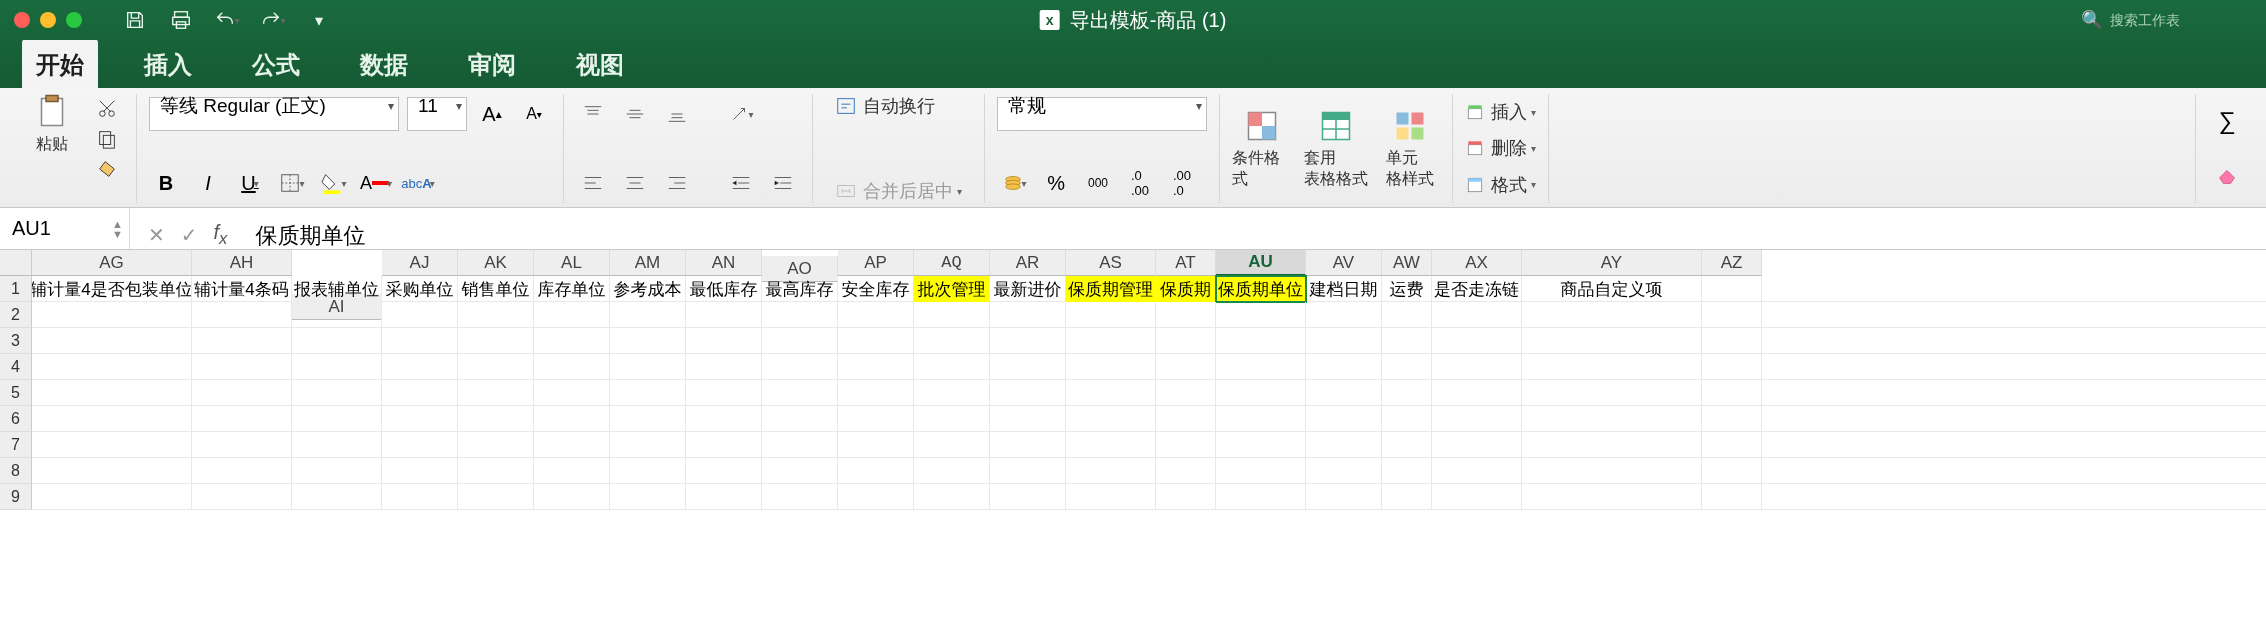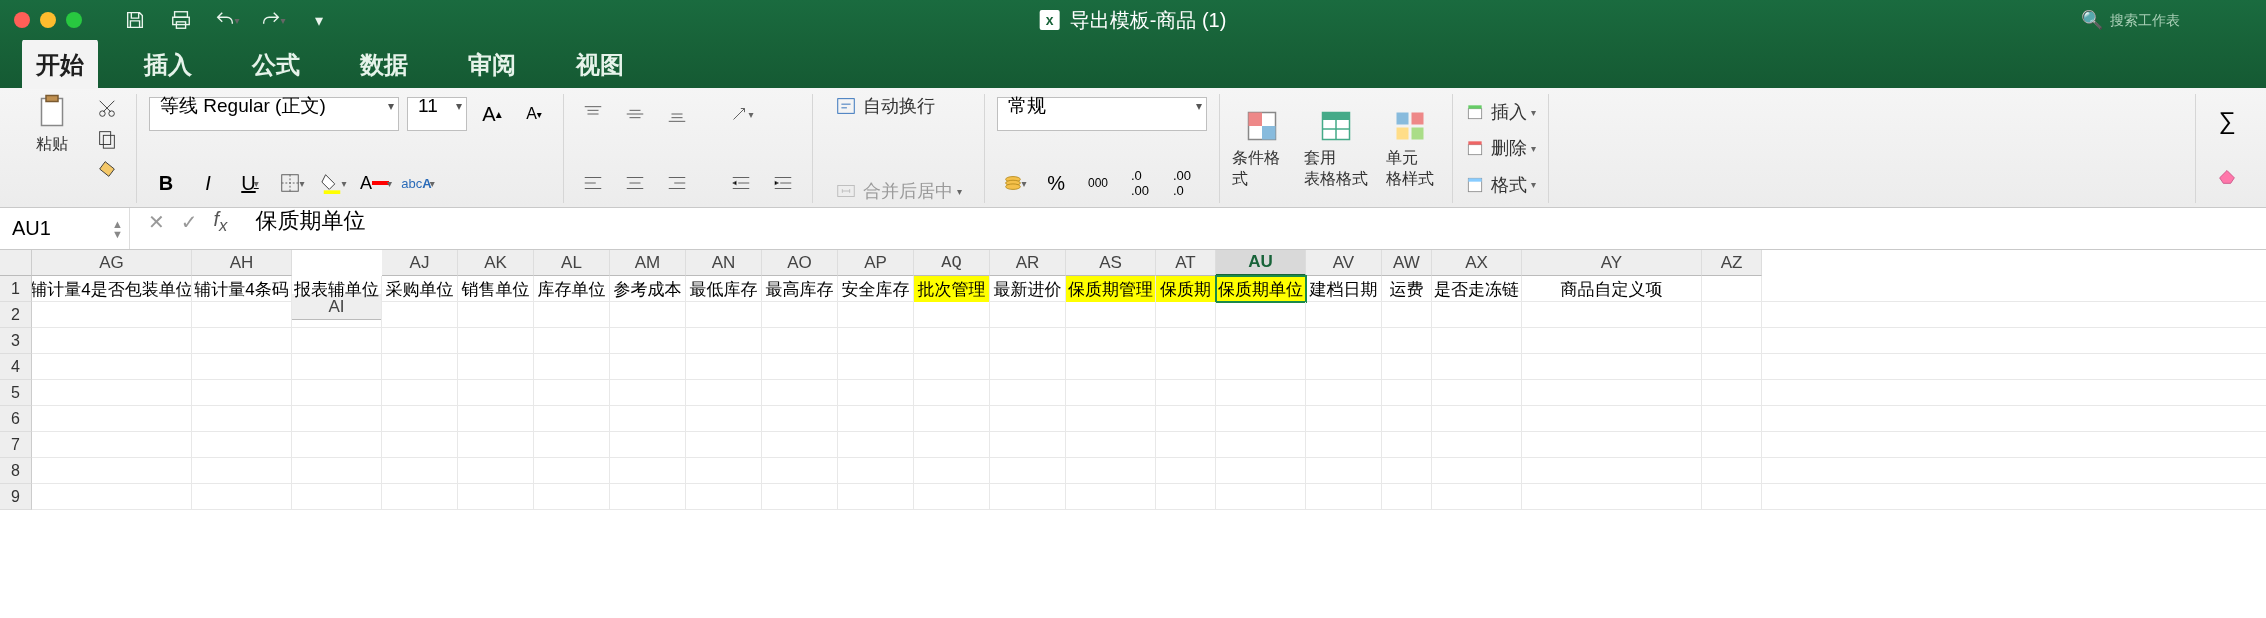--- a/index.html
+++ b/index.html
@@ -39,21 +39,21 @@
 .combo.font{width:250px;} .combo.size{width:60px;}
 .combo .arr{margin-left:auto;font-size:12px;color:#555;}
 .cell-btn{display:flex;align-items:center;gap:6px;font-size:18px;color:#333;padding:0 10px;}
 .cell-btn img,.cell-btn svg{width:22px;height:22px;}
 .disabled{color:#9a9a9a;}
 .vstack{display:flex;flex-direction:column;align-items:center;justify-content:space-around;height:100%;}
 .vstack .row{display:flex;align-items:center;gap:6px;font-size:18px;color:#333;}
 .right-stretch{margin-left:auto;border-left:1px solid #d6d6d6;padding-left:14px;display:flex;align-items:center;}
 
 
-.fbar{height:42px;border-bottom:1px solid #c9c9c9;display:flex;align-items:flex-start;background:#fff;}
+.fbar{height:42px;border-bottom:1px solid #c9c9c9;display:flex;align-items:flex-end;background:#fff;}
 .namebox{width:130px;height:100%;border-right:1px solid #ddd;display:flex;align-items:center;padding-left:12px;font-size:20px;}
 .namebox .step{margin-left:auto;margin-right:6px;display:flex;flex-direction:column;color:#888;font-size:11px;line-height:10px;}
 .fxbtns{display:flex;gap:16px;padding:0 18px;align-items:center;color:#999;font-size:20px;}
 .fxbtns .fx{font-style:italic;color:#555;}
 .finput{flex:1;font-size:22px;border:none;outline:none;padding-left:10px;}
 
 
 .grid{display:flex;}
 .rowhdrs{display:flex;flex-direction:column;}
 .corner{width:32px;height:26px;background:#eee;border-right:1px solid #ccc;border-bottom:1px solid #bbb;}
@@ -400,21 +400,21 @@
   <div class="cols">
     <div class="colhdrs" id="colhdrs">
         <div class="colhdr" style="width: 160px;">AG</div>
         <div class="colhdr" style="width: 100px;">AH</div>
         <div class="colhdr" style="width: 90px; margin-top: 44px;">AI</div>
         <div class="colhdr" style="width: 76px;">AJ</div>
         <div class="colhdr" style="width: 76px;">AK</div>
         <div class="colhdr" style="width: 76px;">AL</div>
         <div class="colhdr" style="width: 76px;">AM</div>
         <div class="colhdr" style="width: 76px;">AN</div>
-        <div class="colhdr" style="width: 76px;">AO</div>
+        <div class="colhdr" style="width: 76px; margin-top: 6px;">AO</div>
         <div class="colhdr" style="width: 76px;">AP</div>
         <div class="colhdr" style="width: 76px; font-family: Liberation Mono, monospace;">AQ</div>
         <div class="colhdr" style="width: 76px;">AR</div>
         <div class="colhdr" style="width: 90px;">AS</div>
         <div class="colhdr" style="width: 60px;">AT</div>
         <div class="colhdr active" style="width: 90px;">AU</div>
         <div class="colhdr" style="width: 76px;">AV</div>
         <div class="colhdr" style="width: 50px;">AW</div>
         <div class="colhdr" style="width: 90px;">AX</div>
         <div class="colhdr" style="width: 180px;">AY</div>

